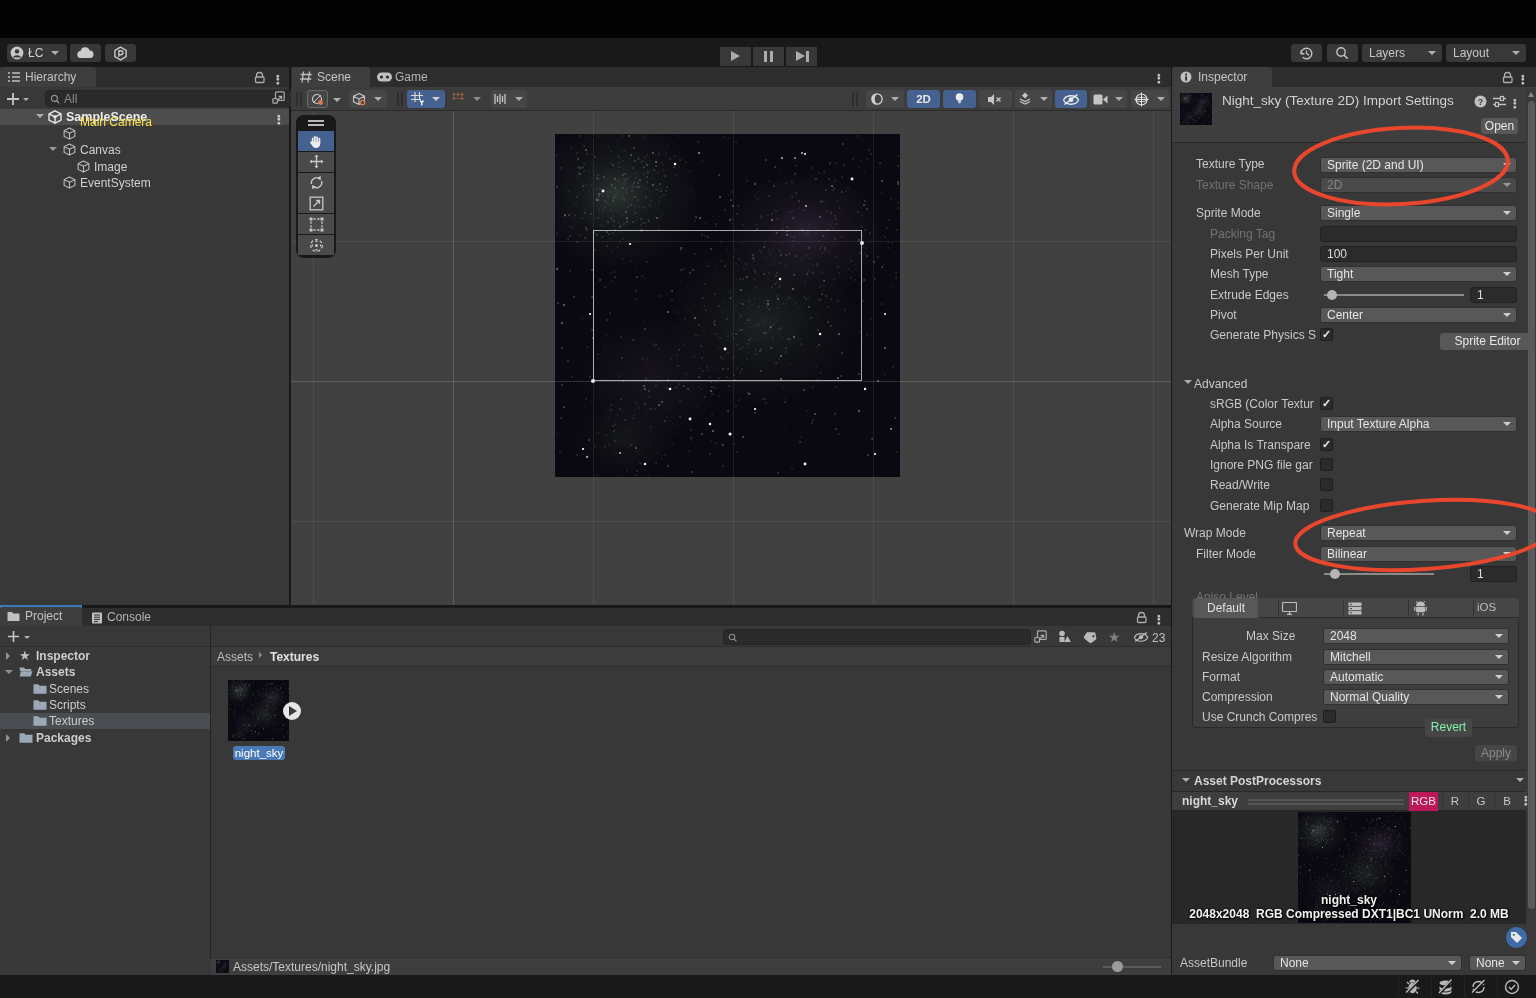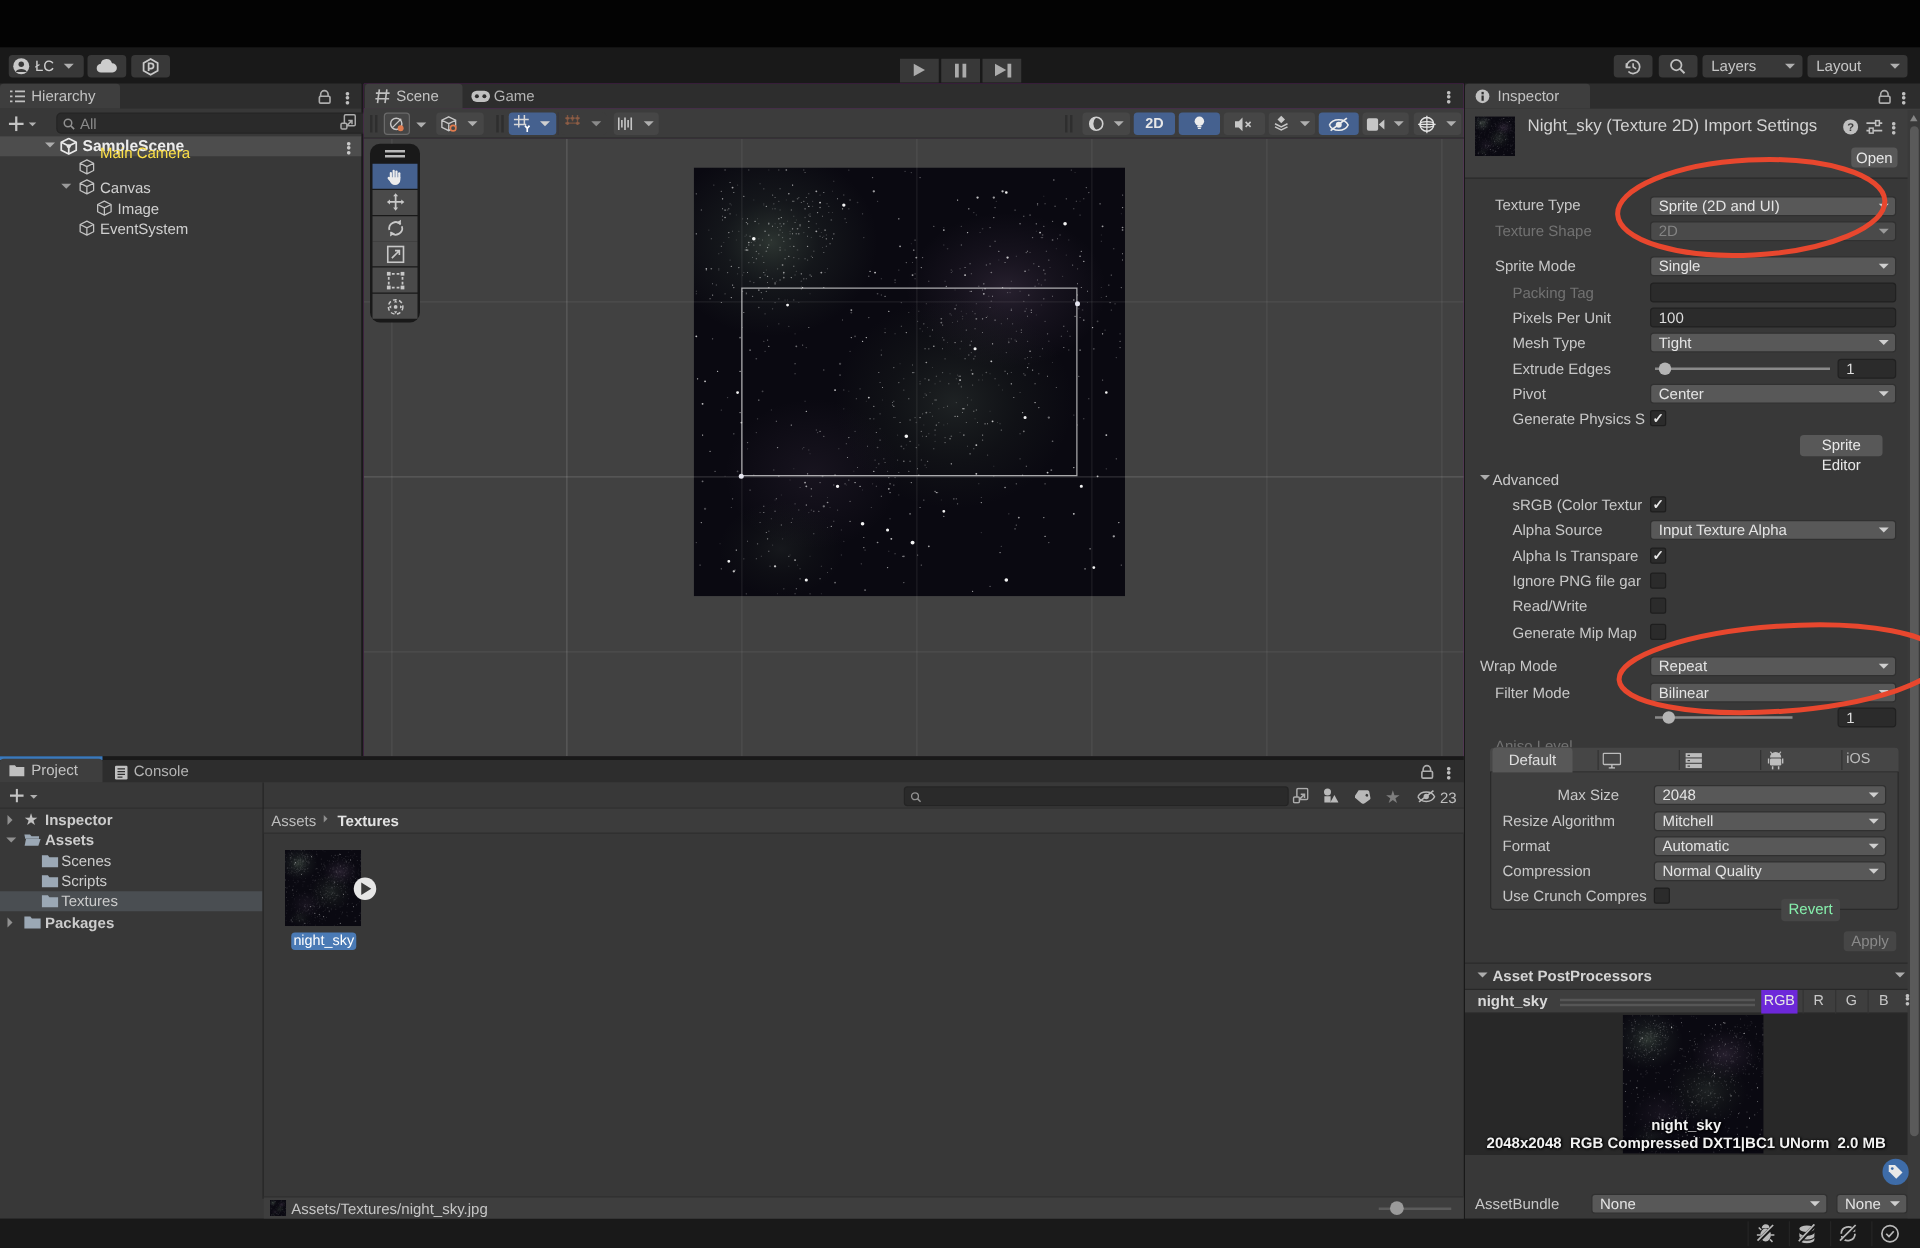--- a/index.html
+++ b/index.html
@@ -122,21 +122,21 @@
 <span class="abs" style="left:80px;top:76.3px;color:#D0D0D0;">Canvas</span>
 <div class="abs" style="left:77px;top:92.6px;"><svg width="13" height="13" viewBox="0 0 14 14">
         <path d="M7 1 L12.8 3.9 L12.8 10.1 L7 13 L1.2 10.1 L1.2 3.9 Z M1.2 3.9 L7 6.8 L12.8 3.9 M7 6.8 L7 13" fill="none" stroke="#C2C2C2" stroke-width="1.1" stroke-linejoin="round"></path>
       </svg></div>
 <span class="abs" style="left:94px;top:92.6px;color:#D0D0D0;">Image</span>
 <div class="abs" style="left:63px;top:108.89999999999999px;"><svg width="13" height="13" viewBox="0 0 14 14">
         <path d="M7 1 L12.8 3.9 L12.8 10.1 L7 13 L1.2 10.1 L1.2 3.9 Z M1.2 3.9 L7 6.8 L12.8 3.9 M7 6.8 L7 13" fill="none" stroke="#C2C2C2" stroke-width="1.1" stroke-linejoin="round"></path>
       </svg></div>
 <span class="abs" style="left:80px;top:108.89999999999999px;color:#D0D0D0;">EventSystem</span>
 </div>
-<div class="abs" style="left:291px;top:67px;width:880px;height:538px;background:#a21caf;">
+<div class="abs" style="left:291px;top:67px;width:880px;height:538px;background:#4c1d95;">
 <div class="abs" style="left:0;top:0;width:880px;height:20px;background:#2D2D2D;"></div>
 <div class="tab" style="left:1px;top:0;width:78px;">
       <svg class="abs" style="left:8px;top:4px" width="12" height="12" viewBox="0 0 12 12">
         <path d="M3.5 0.5 L2 11.5 M9.5 0.5 L8 11.5 M0.7 3.5 H11.7 M0.3 8 H11.3" stroke="#C0C0C0" stroke-width="1.3"></path>
       </svg>
       <span class="abs" style="left:25px;">Scene</span>
     </div>
 <svg class="abs" style="left:86px;top:5px" width="15" height="10" viewBox="0 0 15 10">
       <path d="M4.5 0.5 h6 a4.3 4.3 0 0 1 0 9 h-6 a4.3 4.3 0 0 1 0 -9 z" fill="#C0C0C0"></path>
       <circle cx="4.5" cy="5" r="1.6" fill="#2D2D2D"></circle>
@@ -455,21 +455,21 @@
     <span class="lbl" style="left:38px;top:199px;">Mesh Type</span>
     <div class="dd" style="left:148px;top:199px;width:197px;">Tight<span class="ddarr" style="border-top-color:#CFCFCF"></span></div>
     <span class="lbl" style="left:38px;top:219.5px;">Extrude Edges</span>
     <div class="abs" style="left:152px;top:226.5px;width:140px;height:2px;background:#8A8A8A;"></div>
     <div class="abs" style="left:155px;top:222.5px;width:10px;height:10px;border-radius:5px;background:#B4B4B4;"></div>
     <div class="tf" style="left:298px;top:219.5px;width:47px;">1</div>
     <span class="lbl" style="left:38px;top:239.5px;">Pivot</span>
     <div class="dd" style="left:148px;top:239.5px;width:197px;">Center<span class="ddarr" style="border-top-color:#CFCFCF"></span></div>
     <span class="lbl" style="left:38px;top:260px;">Generate Physics S</span>
     <div class="cb on" style="left:148px;top:261px;"></div>
-    <div class="btn" style="left:268px;top:281px;width:66px;height:16.5px;line-height:16px;text-align:center;">Sprite Editor</div>
+    <div class="btn" style="left:268px;top:266px;width:95px;height:16.5px;line-height:16px;text-align:center;">Sprite Editor</div>
     <span class="abs" style="left:12px;top:313px;width:0;height:0;border-left:4px solid transparent;border-right:4px solid transparent;border-top:4px solid #ADADAD;"></span>
     <span class="lbl" style="left:22px;top:308.5px;">Advanced</span>
     <span class="lbl" style="left:38px;top:329px;">sRGB (Color Textur</span>
     <div class="cb on" style="left:148px;top:330px;"></div>
     <span class="lbl" style="left:38px;top:349px;">Alpha Source</span>
     <div class="dd" style="left:148px;top:349px;width:197px;">Input Texture Alpha<span class="ddarr" style="border-top-color:#CFCFCF"></span></div>
     <span class="lbl" style="left:38px;top:369.5px;">Alpha Is Transpare</span>
     <div class="cb on" style="left:148px;top:370.5px;"></div>
     <span class="lbl" style="left:38px;top:390px;">Ignore PNG file gar</span>
     <div class="cb" style="left:148px;top:391px;"></div>
@@ -525,21 +525,21 @@
     <div class="btn" style="left:253px;top:652px;width:47px;height:18px;line-height:16px;color:#86efac;background:#464646;">Revert</div>
     <div class="btn" style="left:303px;top:678px;width:42px;height:16px;line-height:16px;color:#8A8A8A;background:#464646;">Apply</div>
     <div class="abs" style="left:0;top:703px;width:354px;height:1px;background:#2A2A2A;"></div>
     <span class="abs" style="left:10px;top:711px;width:0;height:0;border-left:4px solid transparent;border-right:4px solid transparent;border-top:4px solid #ADADAD;"></span>
     <span class="abs" style="left:22px;top:706.5px;color:#D4D4D4;font-weight:bold;">Asset PostProcessors</span>
     <span class="abs" style="left:344px;top:711px;width:0;height:0;border-left:4.5px solid transparent;border-right:4.5px solid transparent;border-top:4.5px solid #ADADAD;"></span>
     <div class="abs" style="left:0;top:724px;width:354px;height:20px;background:#3E3E3E;border-top:1px solid #282828;border-bottom:1px solid #242424;"></div>
     <span class="abs" style="left:10px;top:726.5px;color:#D8D8D8;font-weight:bold;">night_sky</span>
     <div class="abs" style="left:76px;top:732px;width:156px;height:1.5px;background:#565656;"></div>
     <div class="abs" style="left:76px;top:736px;width:156px;height:1.5px;background:#565656;"></div>
-    <div class="abs" style="left:237px;top:724.5px;width:29px;height:19px;background:#6d28d9;text-align:center;line-height:19px;color:#E6E6E6;font-size:11.5px;">RGB</div>
+    <div class="abs" style="left:237px;top:724.5px;width:29px;height:19px;background:#be185d;text-align:center;line-height:19px;color:#E6E6E6;font-size:11.5px;">RGB</div>
     <div class="abs" style="left:270px;top:724.5px;width:25px;height:19px;text-align:center;line-height:19px;color:#C8C8C8;font-size:11.5px;border-left:1px solid #333;">R</div>
     <div class="abs" style="left:296px;top:724.5px;width:25px;height:19px;text-align:center;line-height:19px;color:#C8C8C8;font-size:11.5px;border-left:1px solid #333;">G</div>
     <div class="abs" style="left:322px;top:724.5px;width:25px;height:19px;text-align:center;line-height:19px;color:#C8C8C8;font-size:11.5px;border-left:1px solid #333;">B</div>
     <div class="kebab" style="left:352px;top:728px;">●<br>●<br>●</div>
     <div class="abs" style="left:0;top:744px;width:354px;height:113px;background:#282828;"></div>
     <svg class="abs" style="left:126px;top:745px" width="113" height="111" viewBox="0 0 345 343" preserveAspectRatio="none">
       <use href="#sky"></use>
     </svg>
     <div class="abs" style="left:0;top:826px;width:354px;text-align:center;color:#F2F2F2;font-weight:bold;text-shadow:0 1px 2px #000,1px 0 2px #000;">night_sky</div>
     <div class="abs" style="left:0;top:840px;width:354px;text-align:center;color:#F2F2F2;font-weight:bold;font-size:12px;text-shadow:0 1px 2px #000,1px 0 2px #000;white-space:nowrap;">2048x2048&nbsp; RGB Compressed DXT1|BC1 UNorm&nbsp; 2.0 MB</div>

